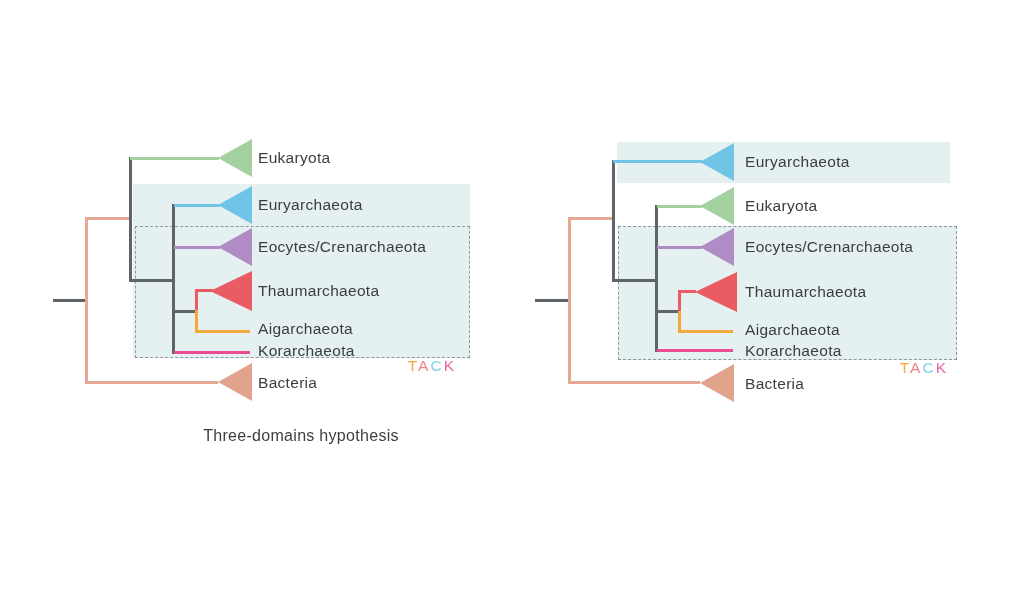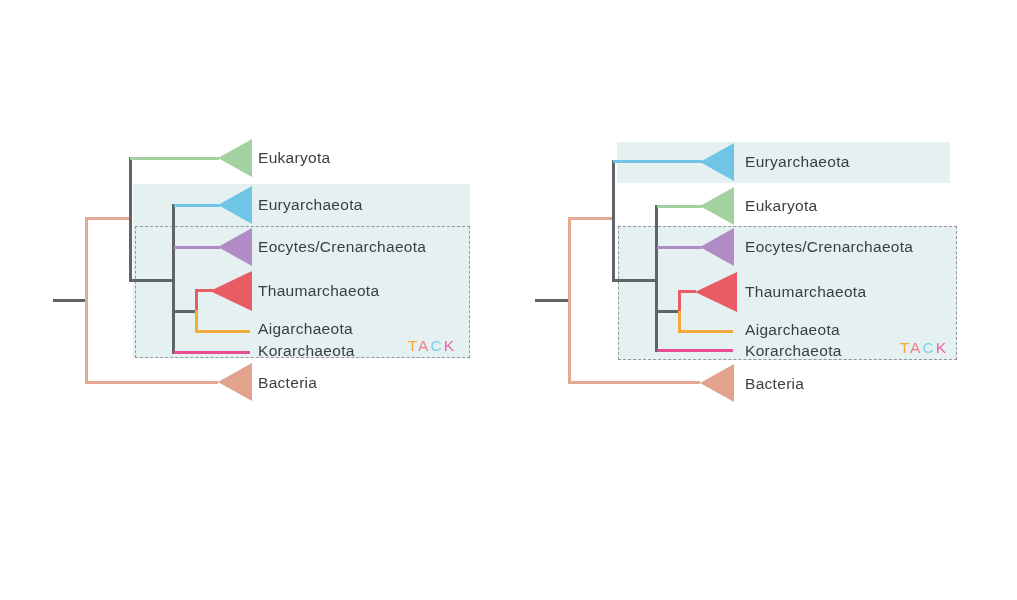--- a/index.html
+++ b/index.html
@@ -27,21 +27,21 @@
   .tri.green{border-right-color:var(--green);}
   .tri.blue{border-right-color:var(--blue);}
   .tri.purple{border-right-color:var(--purple);}
   .tri.red{border-right-color:var(--red);}
   .tri.salmon{border-right-color:var(--salmon);}
   .lbl{position:absolute;font-size:15.5px;line-height:18px;height:18px;
        letter-spacing:0.3px;color:var(--text);white-space:nowrap;}
   .caption{position:absolute;width:300px;text-align:center;font-size:16px;
        letter-spacing:0.3px;color:var(--text);}
   .tack{position:absolute;width:52px;text-align:right;font-size:15.5px;
-       letter-spacing:2px;font-weight:400;}
+       letter-spacing:2px;font-weight:400;margin-top:20px;}
   .tack .t{color:var(--tack-t);} .tack .a{color:var(--tack-a);}
   .tack .c{color:var(--tack-c);} .tack .k{color:var(--tack-k);}
 </style>
 </head>
 <body>
 
 <section class="panel">
 
   <div class="fill" style="left:133px;top:184px;width:337px;height:174px;"></div>
   <div class="dashbox" style="left:135px;top:226px;width:335px;height:132px;"></div>
@@ -72,20 +72,21 @@
   <div class="lbl" style="left:258px;top:149px;">Eukaryota</div>
   <div class="lbl" style="left:258px;top:196px;">Euryarchaeota</div>
   <div class="lbl" style="left:258px;top:238px;">Eocytes/Crenarchaeota</div>
   <div class="lbl" style="left:258px;top:282px;">Thaumarchaeota</div>
   <div class="lbl" style="left:258px;top:320px;">Aigarchaeota</div>
   <div class="lbl" style="left:258px;top:342px;">Korarchaeota</div>
   <div class="lbl" style="left:258px;top:374px;">Bacteria</div>
 
   <div class="tack" style="left:404px;top:337px;"><span class="t">T</span><span class="a">A</span><span class="c">C</span><span class="k">K</span></div>
 
+  <div class="caption" style="left:151px;top:427px;">Three-domains hypothesis</div>
 </section>
 
 <section class="panel">
 
   <div class="fill" style="left:617px;top:142px;width:333px;height:41px;"></div>
   <div class="dashbox" style="left:618px;top:226px;width:339px;height:134px;background:var(--panel-fill);"></div>
 
   <div class="ln" style="left:535px;top:299px;width:33px;height:3px;"></div>
   <div class="ln salmon" style="left:568px;top:217px;width:3px;height:167px;"></div>
   <div class="ln salmon" style="left:568px;top:217px;width:47px;height:3px;"></div>

